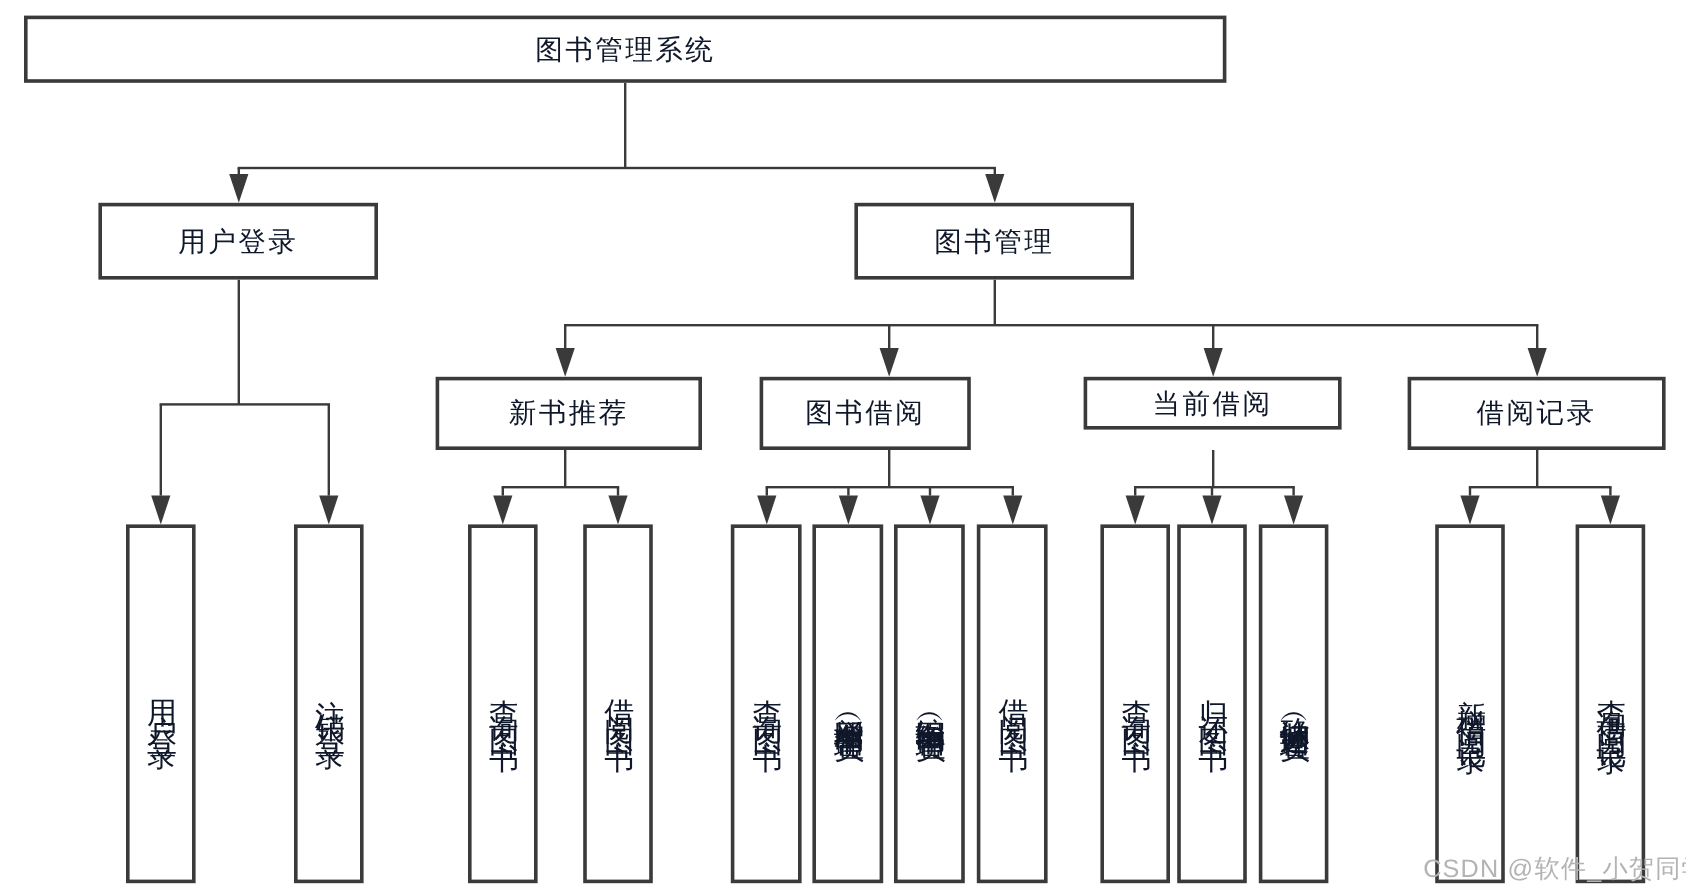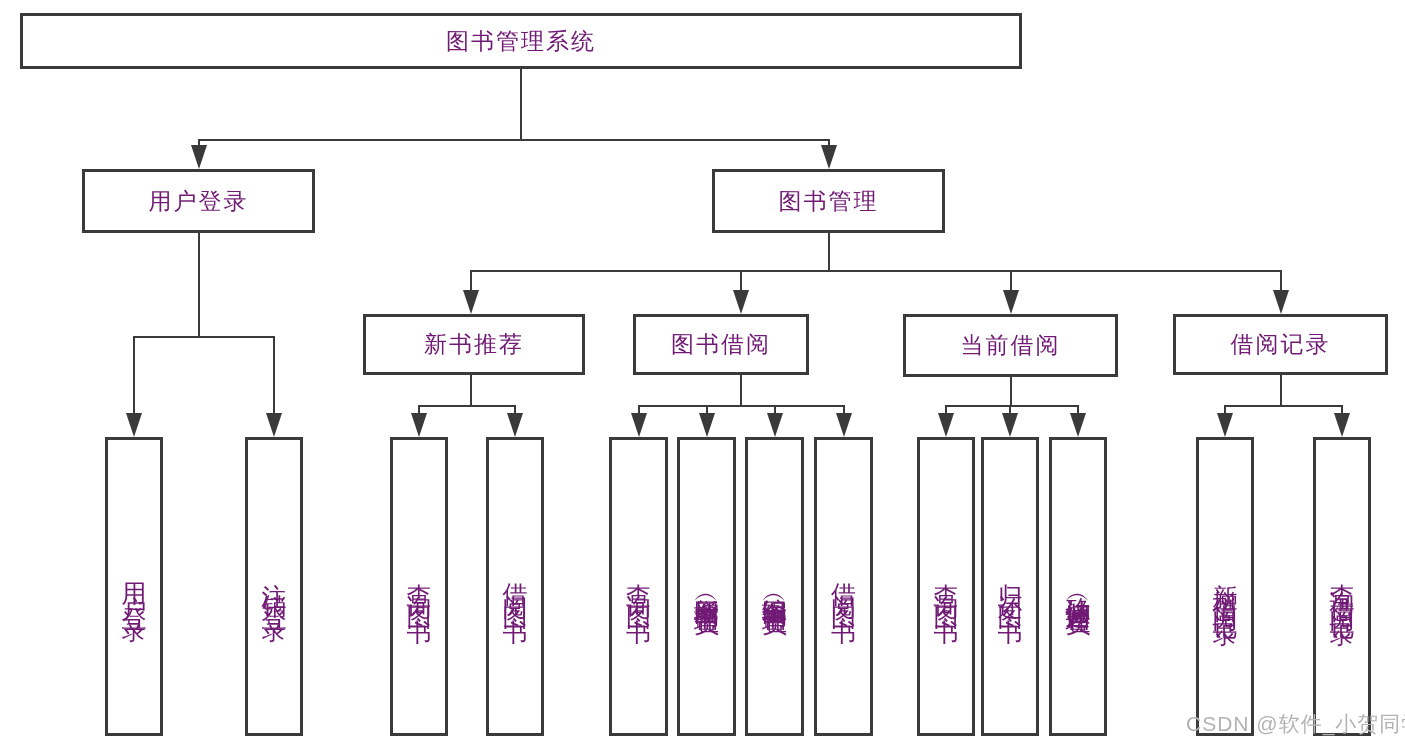--- a/index.html
+++ b/index.html
@@ -13,21 +13,21 @@
     height: 747px;
     background: #ffffff;
     overflow: hidden;
     font-family: "Liberation Sans", "DejaVu Sans", sans-serif;
   }
   .node {
     position: absolute;
     box-sizing: border-box;
     background: #ffffff;
     border: 3px solid #3a3a3a;
-    color: #701a75;
+    color: #0f172a;
     display: flex;
     align-items: center;
     justify-content: center;
     text-align: center;
     z-index: 2;
   }
   .node.horizontal .node-label {
     font-size: 23px;
     letter-spacing: 2px;
     white-space: nowrap;
@@ -79,21 +79,21 @@
     </div>
     <div class="node horizontal" style="left: 712px; top: 169px; width: 233px; height: 64px;">
       <span class="node-label">图书管理</span>
     </div>
     <div class="node horizontal" style="left: 363px; top: 314px; width: 222px; height: 61px;">
       <span class="node-label">新书推荐</span>
     </div>
     <div class="node horizontal" style="left: 633px; top: 314px; width: 176px; height: 61px;">
       <span class="node-label">图书借阅</span>
     </div>
-    <div class="node horizontal" style="left: 903px; top: 314px; width: 215px; height: 63px;">
+    <div class="node horizontal" style="left: 903px; top: 314px; width: 215px; height: 44px;">
       <span class="node-label">当前借阅</span>
     </div>
     <div class="node horizontal" style="left: 1173px; top: 314px; width: 215px; height: 61px;">
       <span class="node-label">借阅记录</span>
     </div>
     <div class="node vertical" style="left: 105px; top: 437px; width: 58px; height: 299px;">
       <span class="node-label ls-wide">用户登录</span>
     </div>
     <div class="node vertical" style="left: 245px; top: 437px; width: 58px; height: 299px;">
       <span class="node-label ls-wide">注销登录</span>

